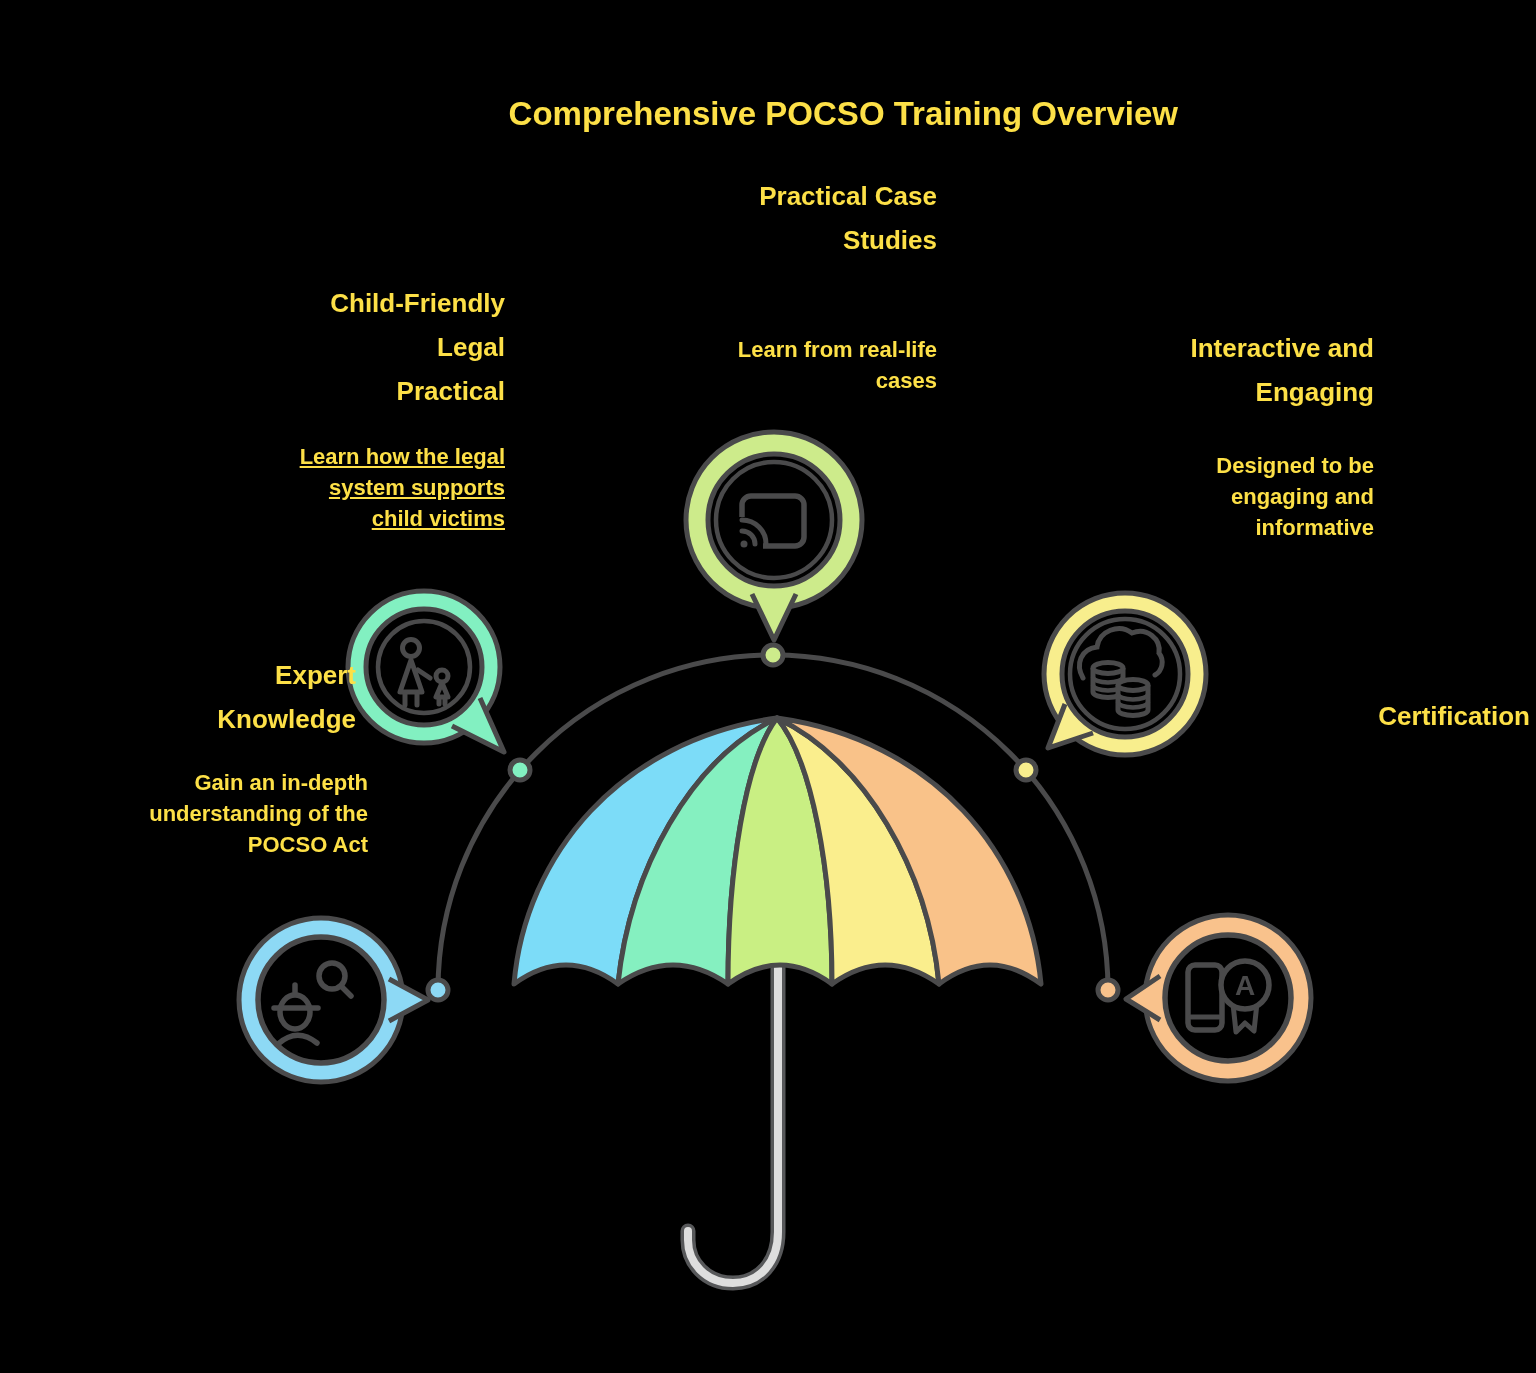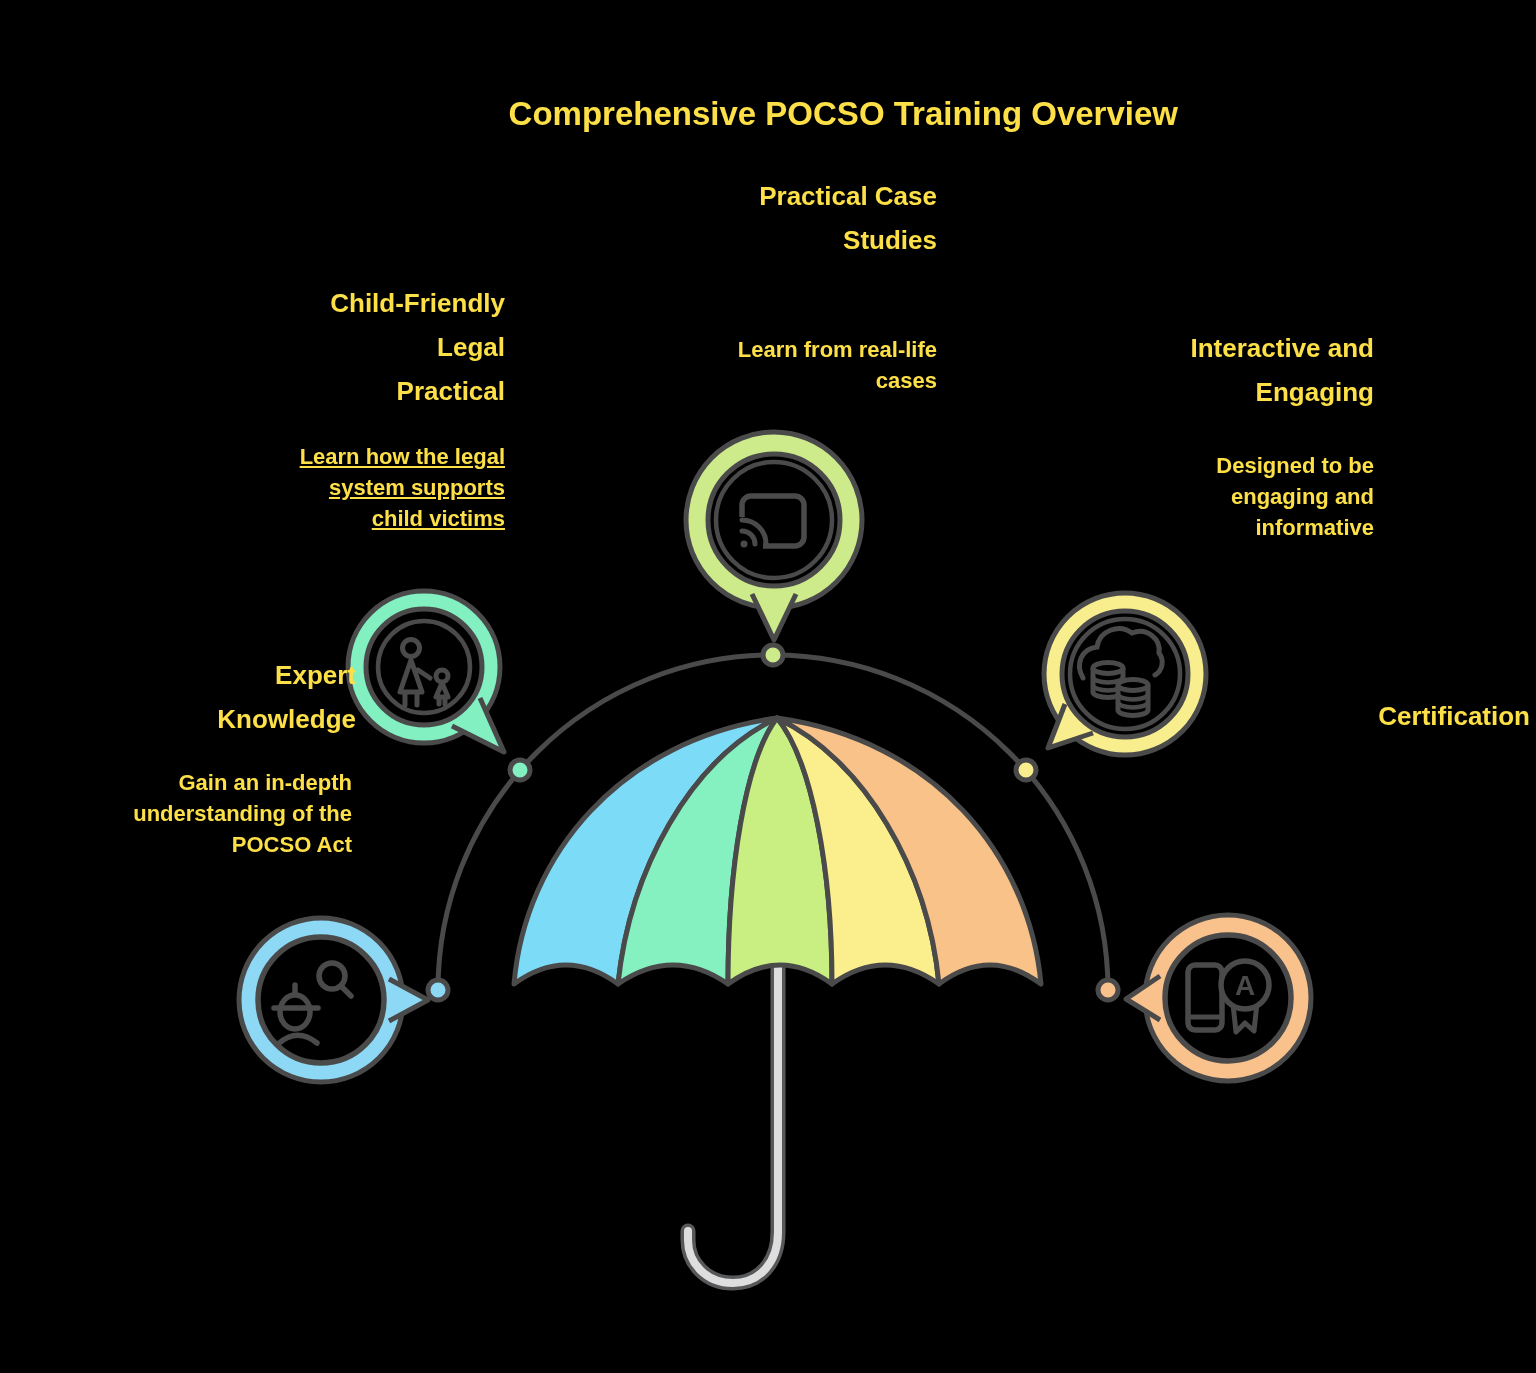--- a/index.html
+++ b/index.html
@@ -143,19 +143,19 @@
 child victims</div>
 
   <div class="txt heading" style="left:1034px;top:326px;width:340px;">Interactive and
 Engaging</div>
   <div class="txt body-txt" style="left:1034px;top:450px;width:340px;">Designed to be
 engaging and
 informative</div>
 
   <div class="txt heading" style="left:16px;top:653px;width:340px;">Expert
 Knowledge</div>
-  <div class="txt body-txt" style="left:12px;top:767px;width:340px;">Gain an in-depth
+  <div class="txt body-txt" style="left:28px;top:767px;width:340px;">Gain an in-depth
 understanding of the
 POCSO Act</div>
 
   <div class="txt heading" style="left:1190px;top:694px;width:340px;">Certification</div>
 
 </div>
 
 </body></html>

